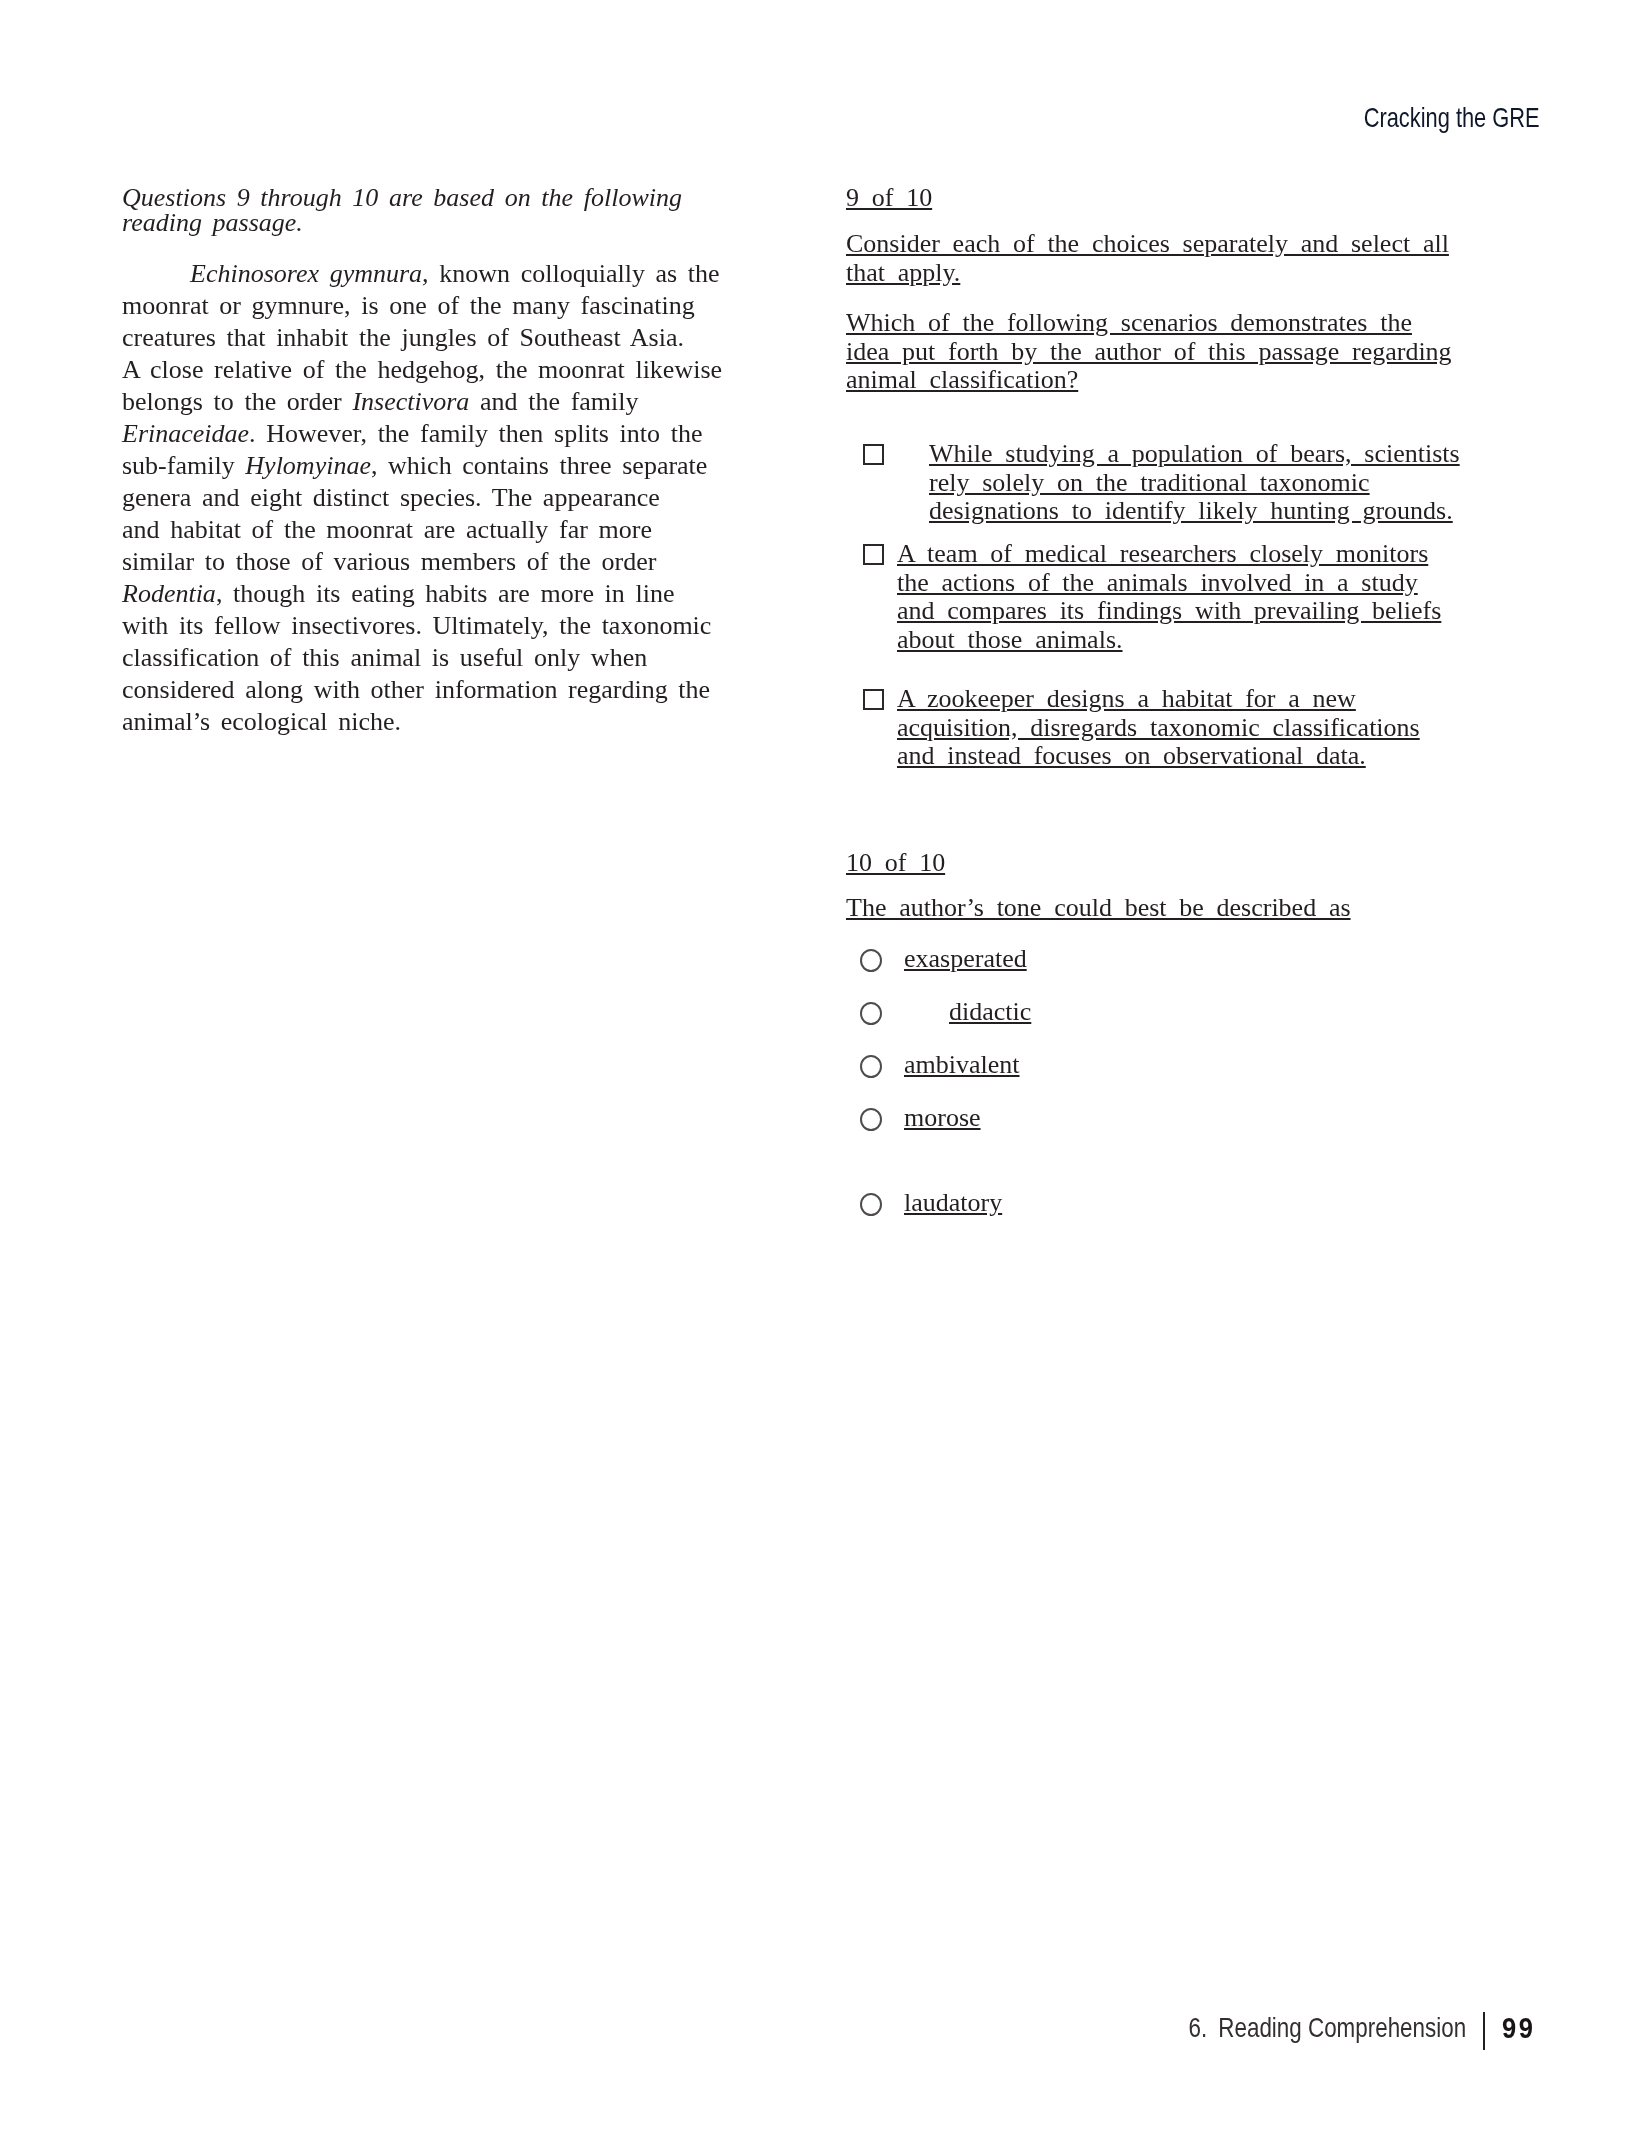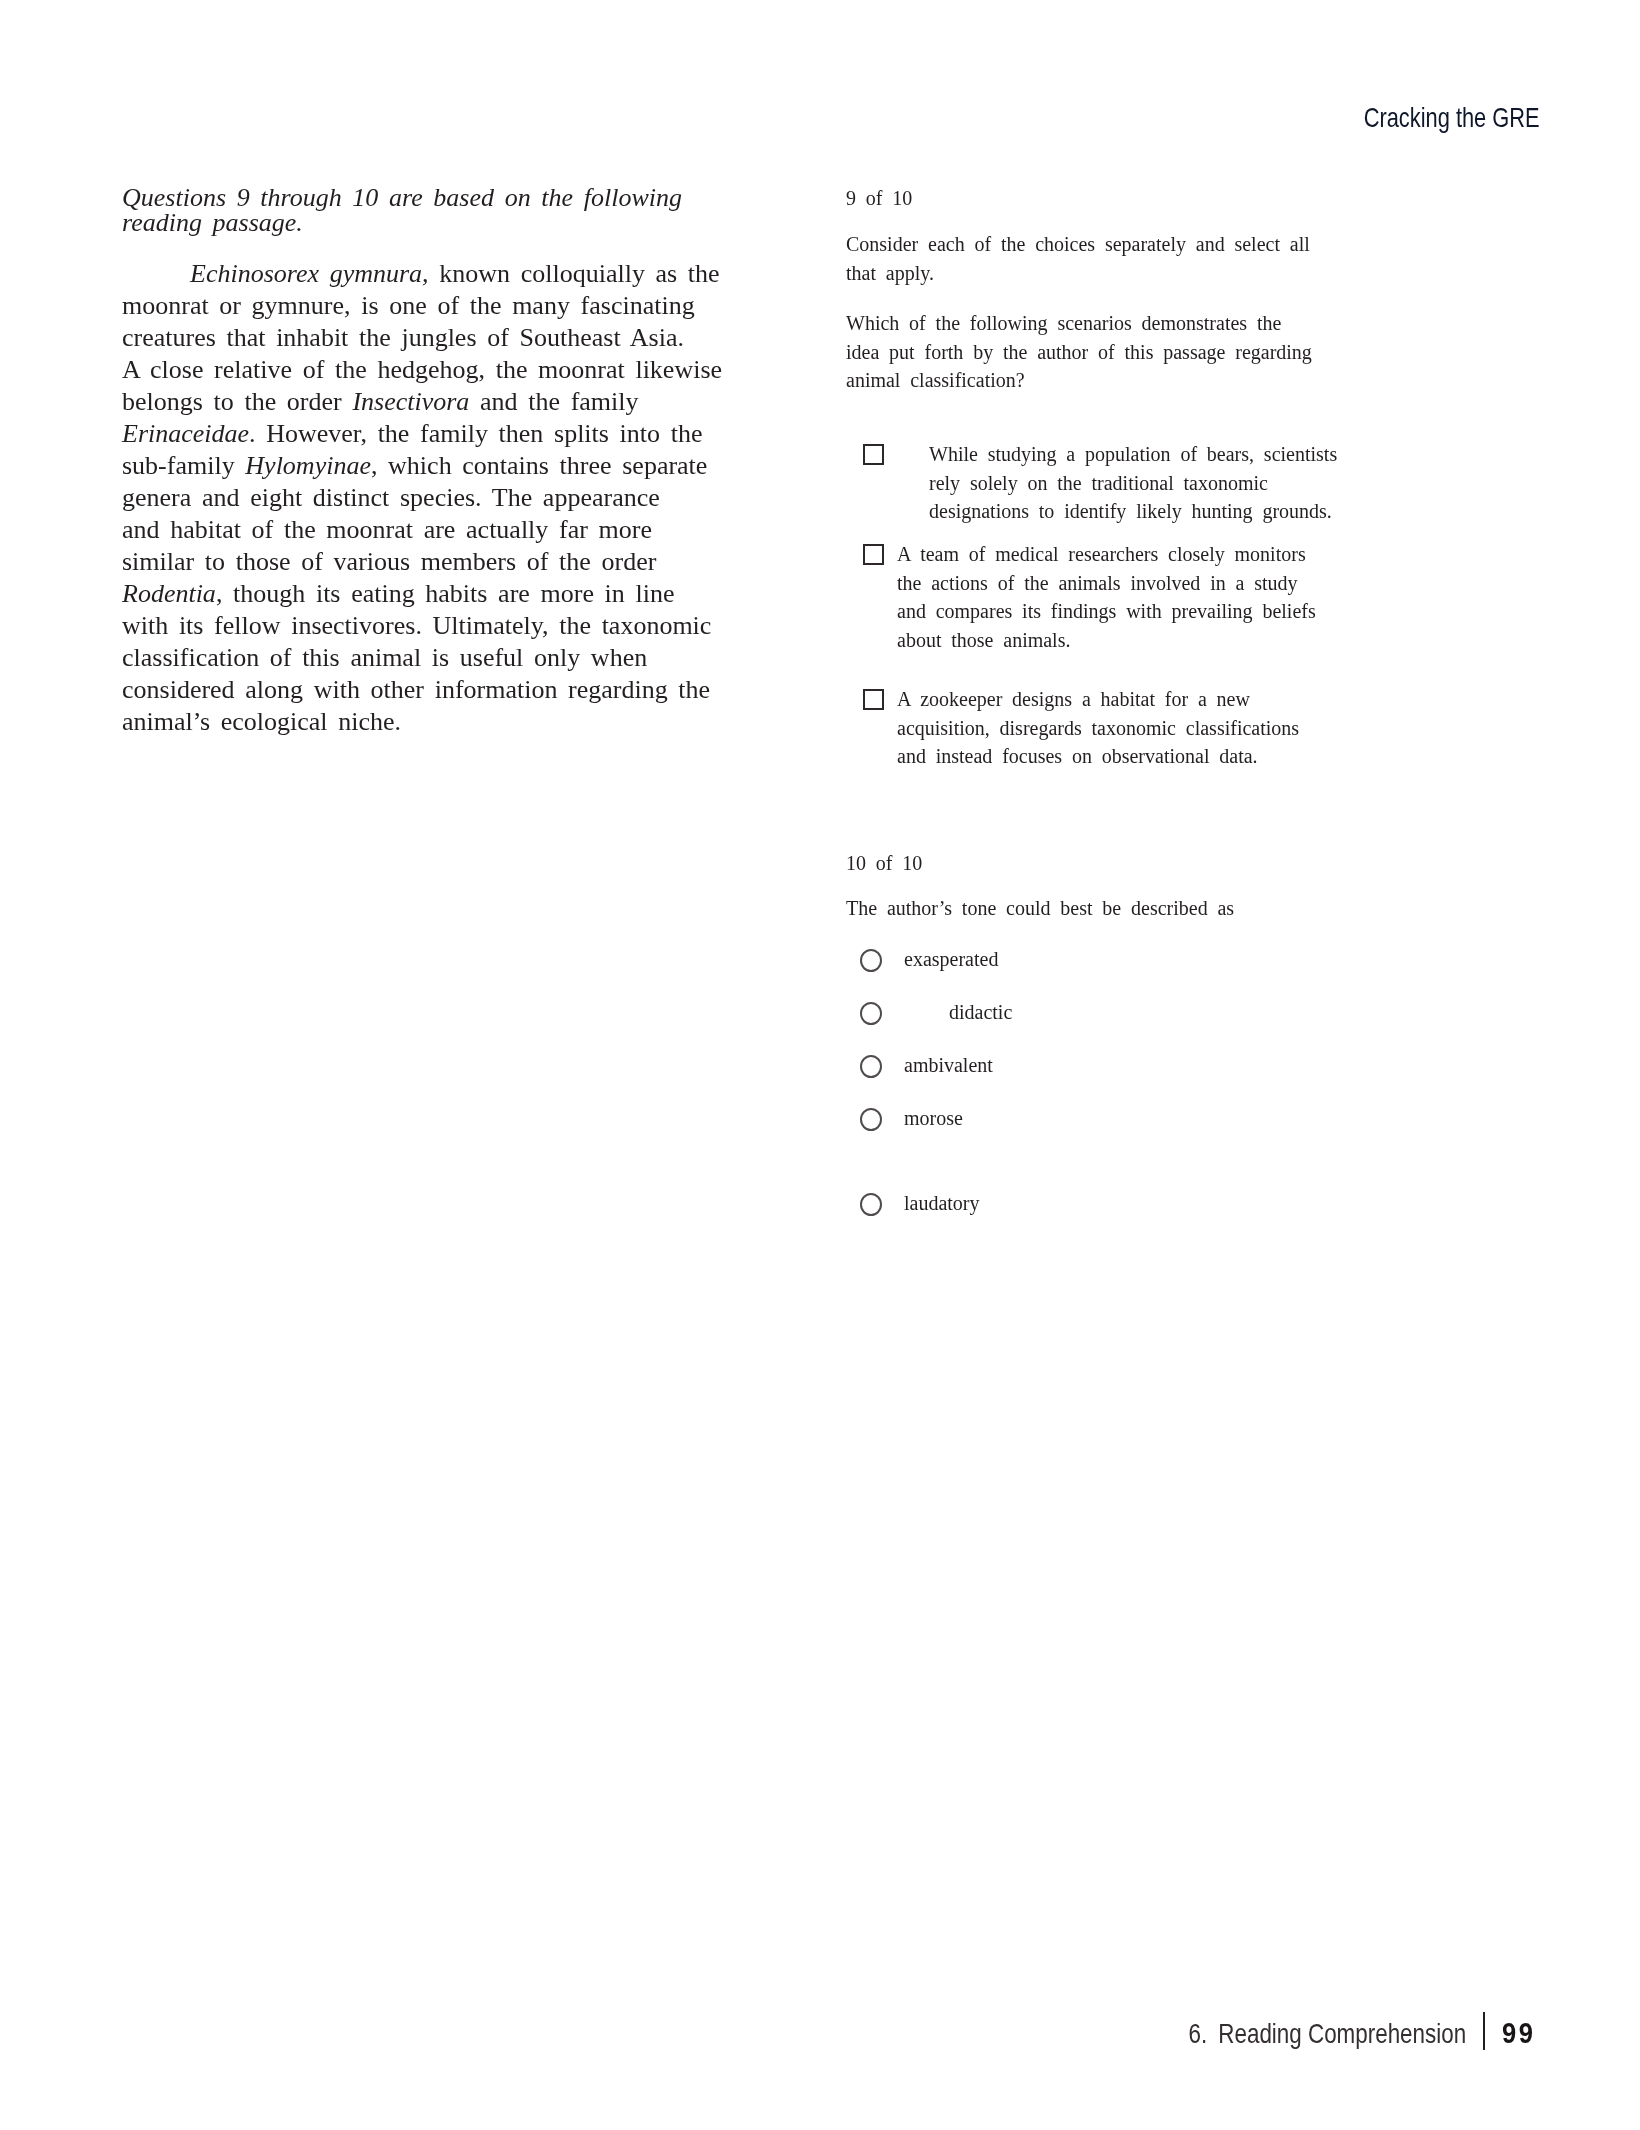--- a/index.html
+++ b/index.html
@@ -17,21 +17,21 @@
 
   
   .running-head{
     top:102px;right:100px;
     font-family:"Liberation Sans","DejaVu Sans",sans-serif;
     font-size:28px;color:#0f172a;font-weight:400;
   }
   .running-head .squeeze{display:inline-block;transform:scaleX(0.78);transform-origin:100% 50%;}
   .page-footer{
     top:2012px;right:100px;
-    display:flex;align-items:flex-end;
+    display:flex;align-items:flex-start;
     font-family:"Liberation Sans","DejaVu Sans",sans-serif;
     color:#332e2f;
   }
   .footer-chapter{display:inline-block;transform:scaleX(0.80);transform-origin:100% 50%;
     font-size:28px;font-weight:400;white-space:nowrap;}
   .footer-chapter .sec-num{margin-right:14px;}
   .footer-divider{width:2px;height:38px;background:#231f20;margin:0 17px;}
   .footer-page{display:inline-block;transform:scaleX(0.88);transform-origin:0 50%;
     font-size:29px;font-weight:700;letter-spacing:3px;color:#191516;}
 
@@ -44,21 +44,21 @@
   }
   .reading-passage{
     position:absolute;left:0;top:258px;
     font-size:26px;line-height:32px;
     word-spacing:0.16em;
   }
   .reading-passage .tline:first-child{padding-left:68px;}
 
   
   .col-right{left:846px;top:0;width:700px;}
-  .col-right .block{position:absolute;left:0;font-size:20px;line-height:28.5px;word-spacing:0.24em;}
+  .col-right .block{position:absolute;left:0;font-size:26px;line-height:28.5px;word-spacing:0.24em;text-decoration:underline;}
   .q9-number{top:184px;}
   .q9-instruction{top:230px;}
   .q9-question{top:309px;}
   .choice-row{display:flex;align-items:flex-start;}
   .q9-choice-0{top:440px;gap:32px;}
   .q9-choice-1{top:540px;}
   .q9-choice-2{top:685px;}
   .checkbox{
     flex:0 0 auto;width:17px;height:17px;
     border:2px solid #2c2829;background:#ffffff;

